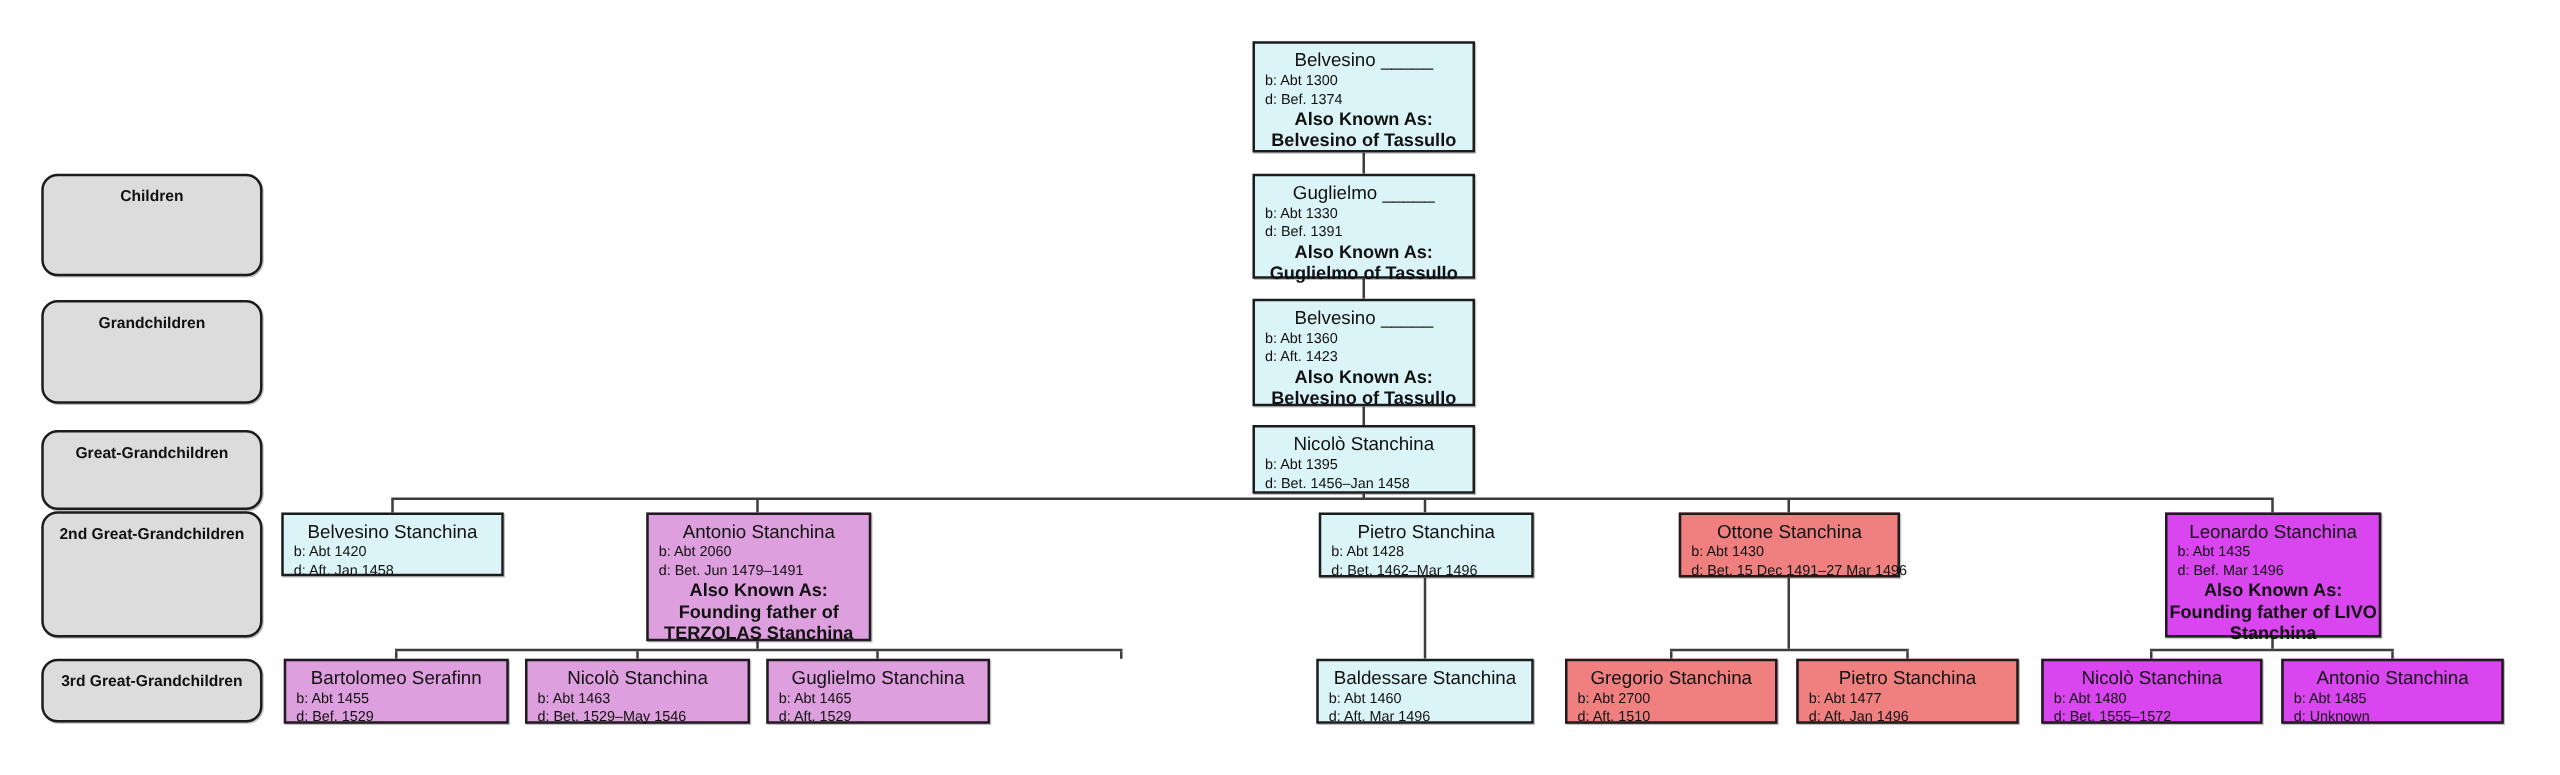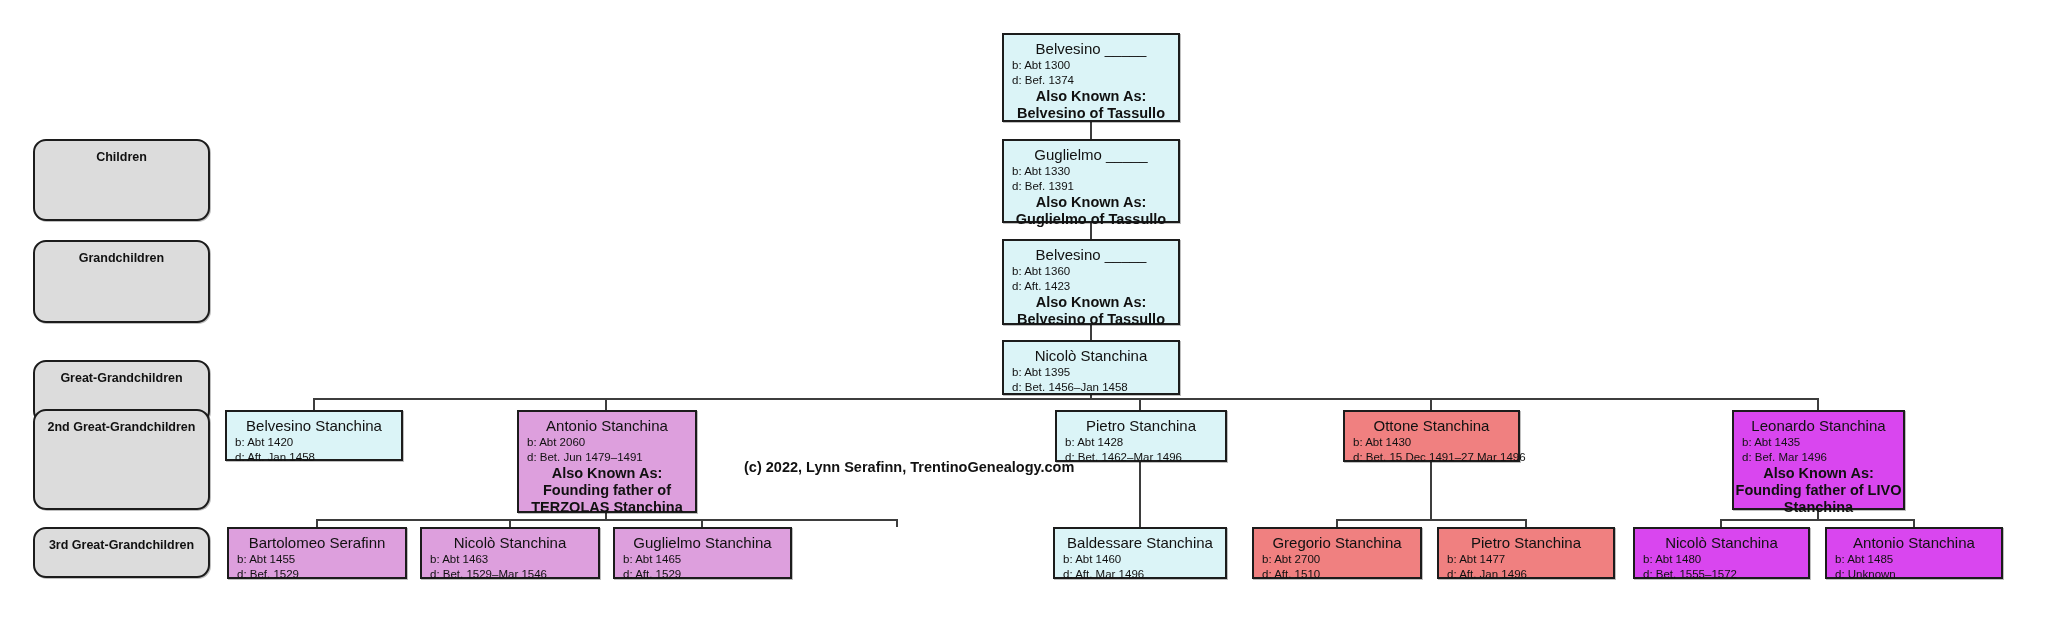--- a/index.html
+++ b/index.html
@@ -27,21 +27,21 @@
   .line { position:absolute; background:#3d3d3d; }
   .copyright { position:absolute; font-weight:bold; font-size:14.5px; white-space:nowrap; }
 </style>
 </head>
 <body>
 
 <div class="canvas">
 
   <div class="glabel" style="left:33px;top:240px;width:177px;height:83px">Grandchildren</div>
   <div class="glabel" style="left:33px;top:139px;width:177px;height:82px">Children</div>
-  <div class="glabel" style="left:33px;top:360px;width:177px;height:64px">Great-Grandchildren</div>
+  <div class="glabel" style="left:33px;top:344px;width:177px;height:64px">Great-Grandchildren</div>
   <div class="glabel" style="left:33px;top:409px;width:177px;height:101px">2nd Great-Grandchildren</div>
   <div class="glabel" style="left:33px;top:527px;width:177px;height:51px">3rd Great-Grandchildren</div>
 
   <div class="line" style="left:1090px;top:122px;width:2px;height:17px"></div>
   <div class="line" style="left:1090px;top:223px;width:2px;height:16px"></div>
   <div class="line" style="left:1090px;top:325px;width:2px;height:15px"></div>
   <div class="line" style="left:1090px;top:395px;width:2px;height:4px"></div>
   <div class="line" style="left:313px;top:398px;width:1506px;height:2px"></div>
   <div class="line" style="left:313px;top:400px;width:2px;height:11px"></div>
   <div class="line" style="left:605px;top:400px;width:2px;height:10px"></div>
@@ -118,31 +118,30 @@
     <div class="pdate">d: Bet. 15 Dec 1491–27 Mar 1496</div>
   </div>
   <div class="pbox green" style="left:1732px;top:410px;width:173px;height:100px">
     <div class="pname">Leonardo Stanchina</div>
     <div class="pdate">b: Abt 1435</div>
     <div class="pdate">d: Bef. Mar 1496</div>
     <div class="paka">Also Known As:</div>
     <div class="paka">Founding father of LIVO Stanchina</div>
   </div>
 
-  <div class="copyright" style="left:744px;top:459px">(c) 2022, Lynn Serafinn, TrentinoGenealogy.com</div>
 
   <div class="pbox plum" style="left:227px;top:527px;width:180px;height:52px">
     <div class="pname">Bartolomeo Serafinn</div>
     <div class="pdate">b: Abt 1455</div>
     <div class="pdate">d: Bef. 1529</div>
   </div>
   <div class="pbox plum" style="left:420px;top:527px;width:180px;height:52px">
     <div class="pname">Nicolò Stanchina</div>
     <div class="pdate">b: Abt 1463</div>
-    <div class="pdate">d: Bet. 1529–Mar 1546</div>
+    <div class="pdate">d: Bet. 1529–May 1546</div>
   </div>
   <div class="pbox plum" style="left:613px;top:527px;width:179px;height:52px">
     <div class="pname">Guglielmo Stanchina</div>
     <div class="pdate">b: Abt 1465</div>
     <div class="pdate">d: Aft. 1529</div>
   </div>
   <div class="pbox cyan" style="left:1053px;top:527px;width:174px;height:52px">
     <div class="pname">Baldessare Stanchina</div>
     <div class="pdate">b: Abt 1460</div>
     <div class="pdate">d: Aft. Mar 1496</div>

